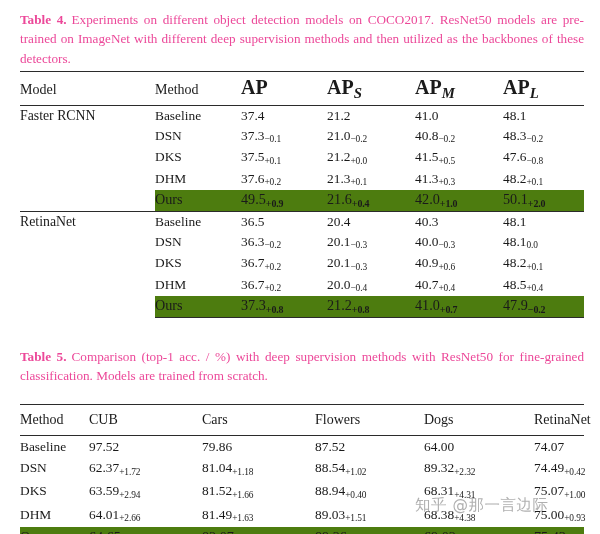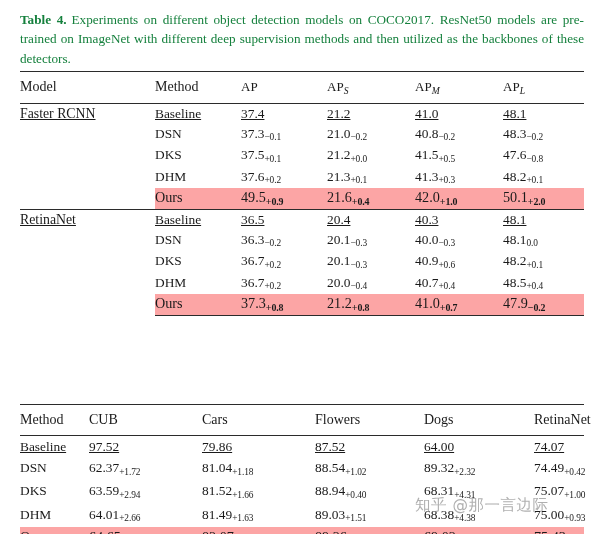--- a/index.html
+++ b/index.html
@@ -25,21 +25,21 @@
 
   
   .caption {
     position: absolute;
     left: 20px;
     width: 564px;
     font-size: 13.2px;
     line-height: 19.4px;
     text-align: justify;
     text-justify: inter-word;
-    color: #15803d;
+    color: #ec4899;
   }
   .caption .lbl {
     font-weight: bold;
   }
   .caption .gap { display: inline-block; width: 5px; }
 
   #caption-4 { top: 10px; }
   #caption-5 { top: 347px; }
 
   
@@ -59,41 +59,41 @@
   }
   table.paper-table td, table.paper-table th {
     padding: 0;
     text-align: left;
     vertical-align: baseline;
     font-weight: normal;
     white-space: nowrap;
   }
 
   .rule-top    { border-top: 1.6px solid #2b2b2b; }
-  .rule-mid    { border-top: 1.1px solid #2b2b2b; text-decoration: underline; }
+  .rule-mid    { border-top: 1.1px solid #2b2b2b; }
   .rule-bottom { border-bottom: 1.6px solid #2b2b2b; }
 
   .hdr-row td {
     height: 30px;
     line-height: 30px;
     font-size: 14px;
   }
-  .hdr-row td.b { font-weight: normal; font-size: 13px; }
+  .hdr-row td.b { font-weight: bold; font-size: 20px; }
 
   .body-row td {
     height: 19.6px;
     line-height: 19.6px;
   }
   #table-5 .body-row td {
     height: 21.2px;
     line-height: 21.2px;
   }
 
   .row-ours td {
-    background: #fca5a5;
+    background: #4d7c0f;
     font-weight: bold;
     font-size: 14.2px;
   }
 
   .modelcell {
     vertical-align: middle;
     font-size: 13.8px;
   }
 
   sub {
@@ -235,20 +235,23 @@
             <td class="rule-bottom"><span>Ours</span></td>
             <td class="rule-bottom"><span>37.3</span><sub>+0.8</sub></td>
             <td class="rule-bottom"><span>21.2</span><sub>+0.8</sub></td>
             <td class="rule-bottom"><span>41.0</span><sub>+0.7</sub></td>
             <td class="rule-bottom"><span>47.9</span><sub>−0.2</sub></td>
           </tr>
         </tbody>
     </table>
   </div>
 
+  <div class="caption" id="caption-5">
+    <span class="lbl">Table 5.</span><span class="gap"></span><span>Comparison (top-1 acc. / %) with deep supervision methods with ResNet50 for fine-grained classification. Models are trained from scratch.</span>
+  </div>
 
   <div class="tbl-wrap" id="table-5-wrap">
     <table class="paper-table" id="table-5">
       <colgroup>
         <col class="c-m">
           <col class="c-1">
           <col class="c-2">
         <col class="c-3">
           <col class="c-4">
           <col class="c-5">

